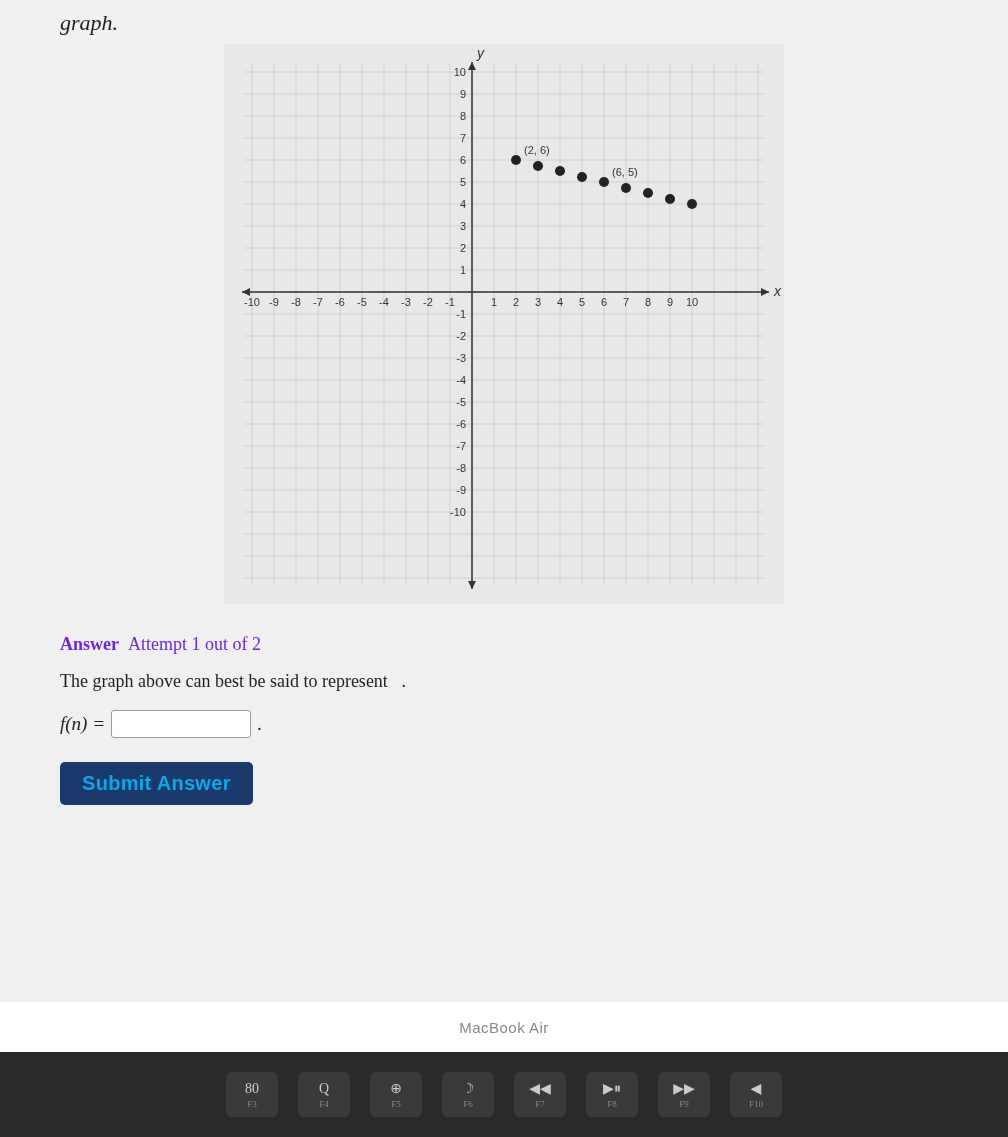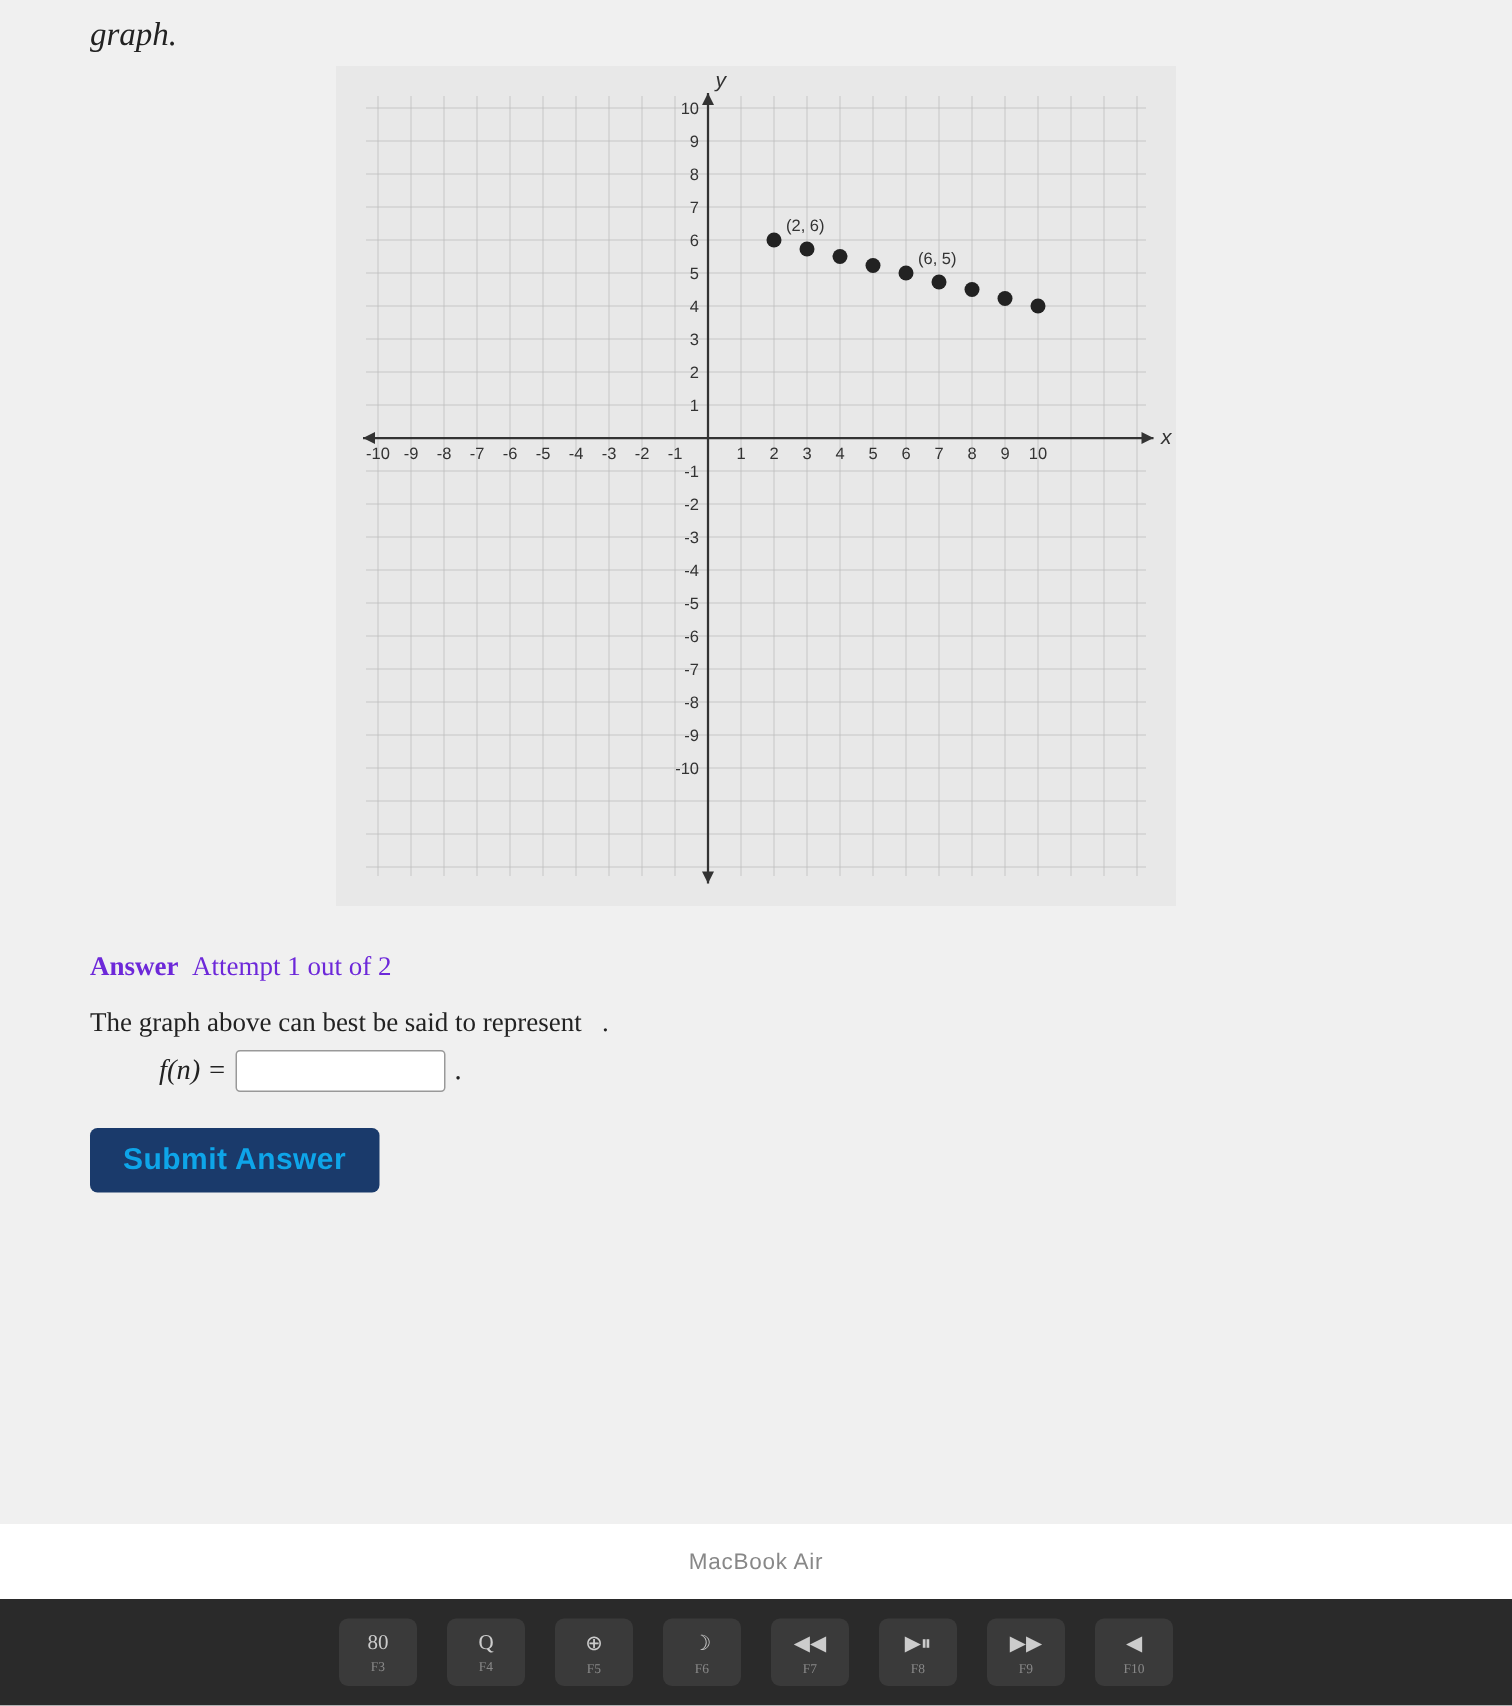--- a/index.html
+++ b/index.html
@@ -48,21 +48,21 @@
       margin-bottom: 12px;
     }
 
     .answer-label strong {
       font-weight: bold;
     }
 
     .answer-text {
       font-size: 18px;
       color: #222;
-      margin-bottom: 4px;
+      margin-bottom: 14px;
       line-height: 1.6;
     }
 
     .dropdown-inline {
       display: inline-flex;
       align-items: center;
       border: 1.5px solid #555;
       border-radius: 4px;
       padding: 2px 6px;
       background: white;
@@ -121,21 +121,21 @@
 
     .macbook-label {
       color: #888;
       font-size: 15px;
       font-family: -apple-system, BlinkMacSystemFont, sans-serif;
       letter-spacing: 0.5px;
     }
 
     .keyboard-bar {
       background: #2a2a2a;
-      height: 71px;
+      height: 85px;
       display: flex;
       align-items: center;
       justify-content: center;
       gap: 12px;
       padding: 0 20px;
     }
 
     .key {
       background: #3a3a3a;
       border-radius: 6px;
@@ -326,21 +326,21 @@
       &nbsp;<span>Attempt 1 out of 2</span>
     </div>
 
     <div class="answer-text">
       <span>The graph above can best be said to represent</span>
       &nbsp;
       <span>.</span>
     </div>
 
     <div class="fn-line">
-      <span style="font-style:italic;margin-left:46px;">f(n) =</span>
+      <span style="font-style:italic;">f(n) =</span>
       <input class="fn-input" type="text" value="" placeholder="" style="">
       <span>.</span>
     </div>
 
     <button class="submit-btn">Submit Answer</button>
   </div>
 
 </div>
 
 <div class="macbook-bar">

